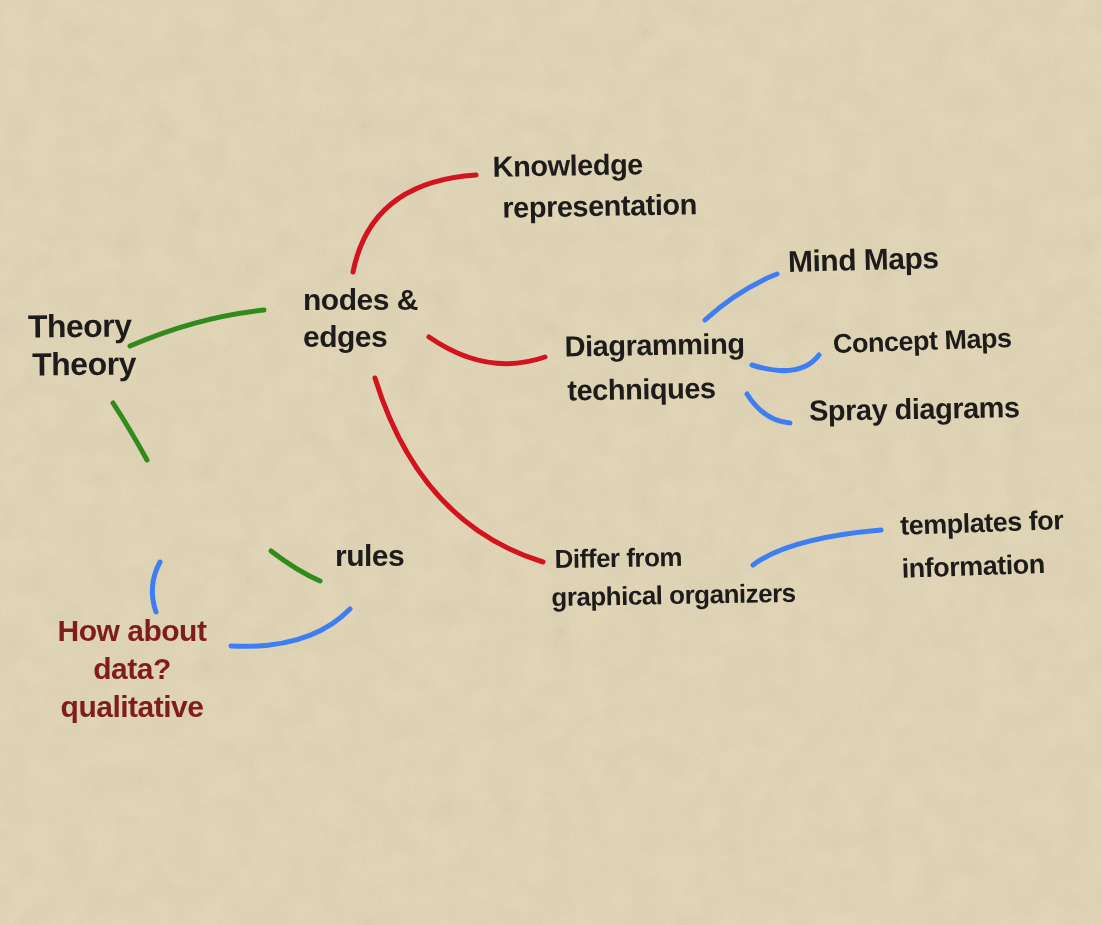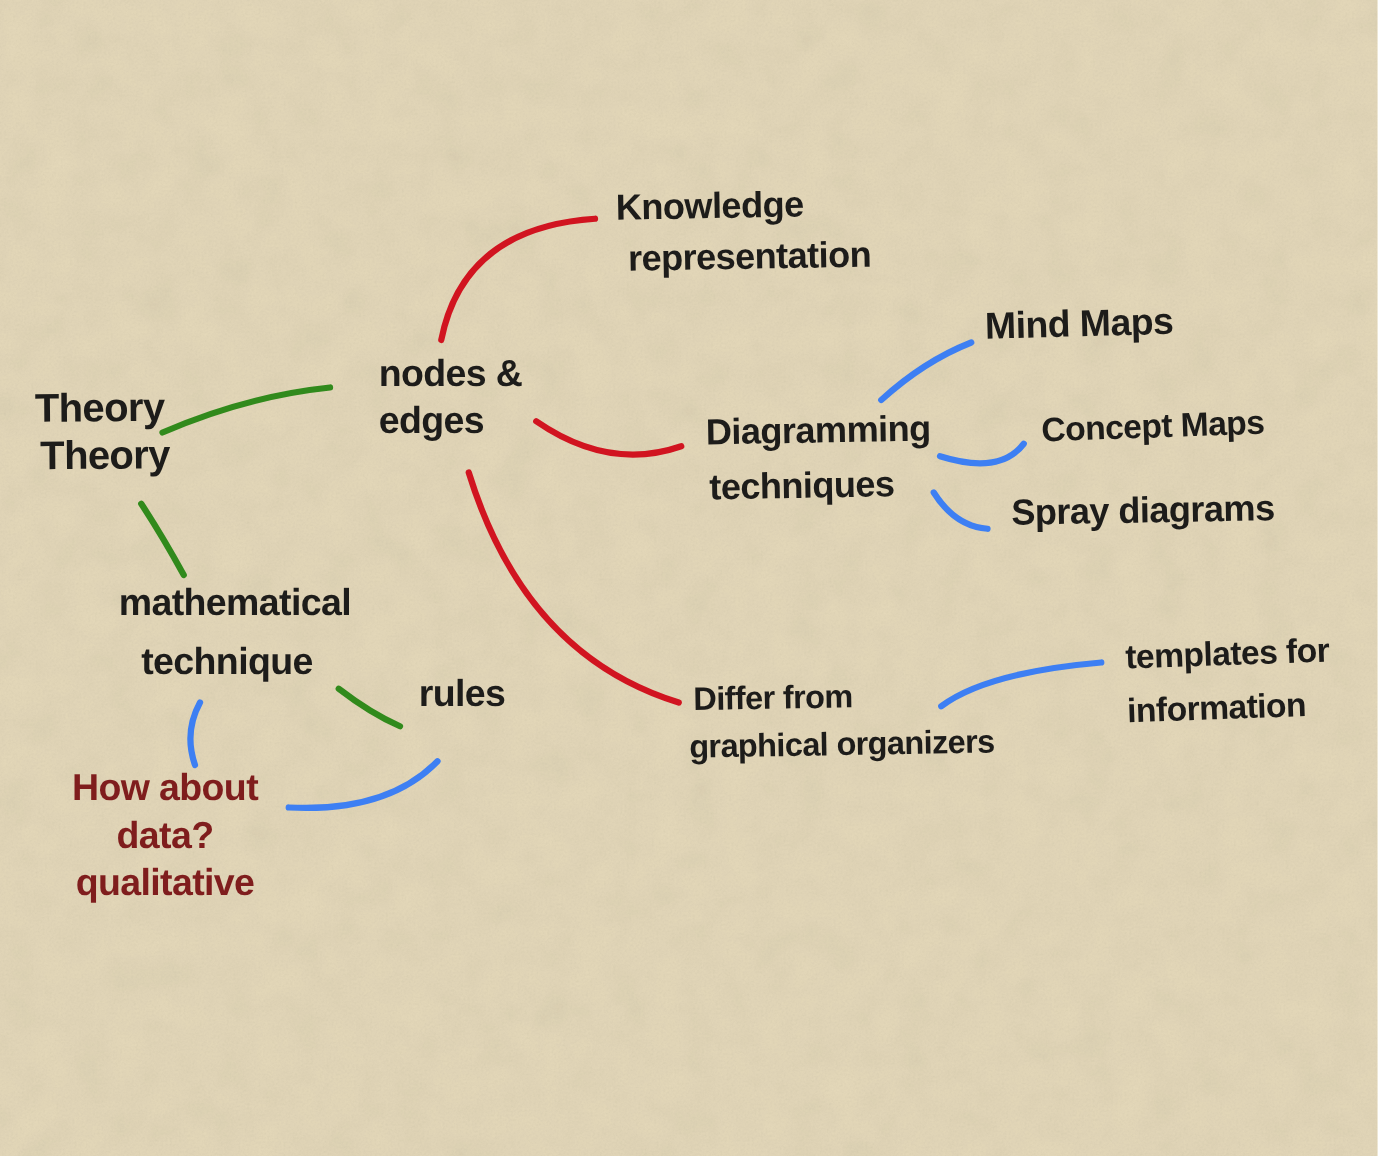--- a/index.html
+++ b/index.html
@@ -122,24 +122,20 @@
   </div>
 
   <div class="node" id="n-concept-maps" style="color: rgb(29, 28, 26);">
     <span class="ln">Concept Maps</span>
   </div>
 
   <div class="node" id="n-spray-diagrams" style="color: rgb(29, 28, 26);">
     <span class="ln">Spray diagrams</span>
   </div>
 
-  <div class="node" id="n-mathematical" style="color: rgb(29, 28, 26);">
-    <span class="ln">mathematical</span>
-    <span class="ln">technique</span>
-  </div>
 
   <div class="node" id="n-rules" style="color: rgb(29, 28, 26);">
     <span class="ln">rules</span>
   </div>
 
   <div class="node" id="n-how-about" style="color: #7f1d1d;">
     <span class="ln">How about</span>
     <span class="ln">data?</span>
     <span class="ln">qualitative</span>
   </div>

